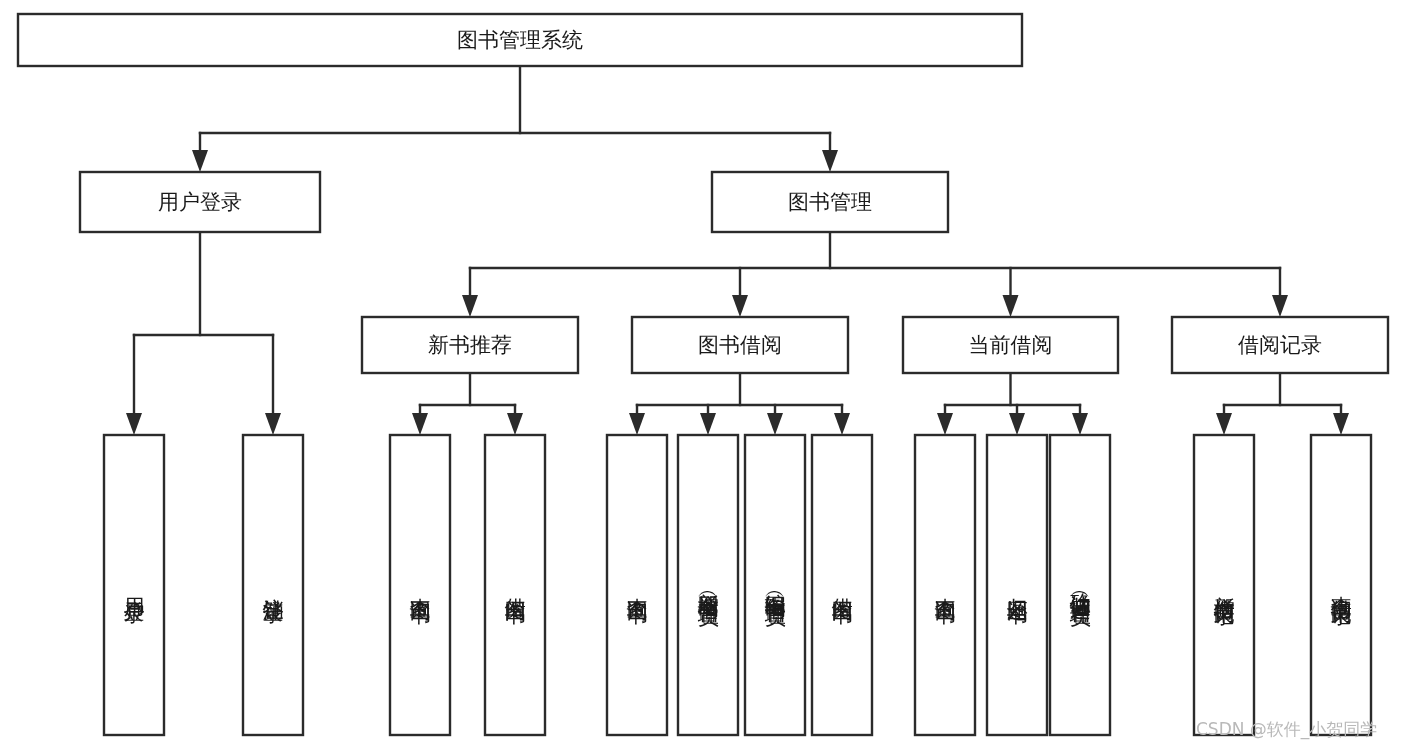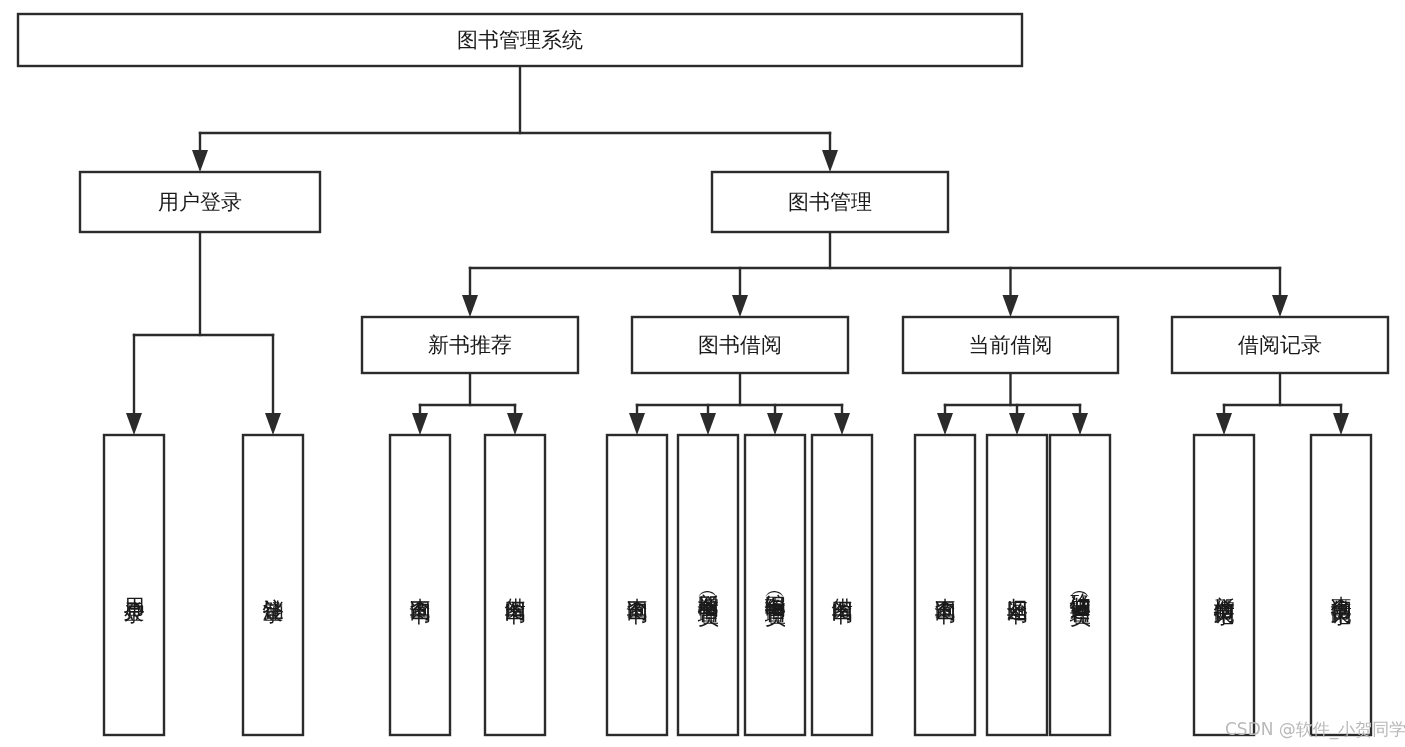--- a/index.html
+++ b/index.html
@@ -60,21 +60,20 @@
     white-space: nowrap;
     text-align: center;
     pointer-events: none;
   }
   .watermark {
     position: absolute;
     font-family: "DejaVu Sans", "Liberation Sans", sans-serif;
     font-size: 17px;
     color: #b9b9b9;
     white-space: nowrap;
-    padding-left: 29px;
   }
 </style>
 </head>
 <body>
 
 <div id="diagram-root">
 
   <svg class="diagram-canvas" viewBox="0 0 1405 747">
     <g id="connectors-layer">
         <line x1="520" y1="66" x2="520" y2="133" class="connector"></line>

